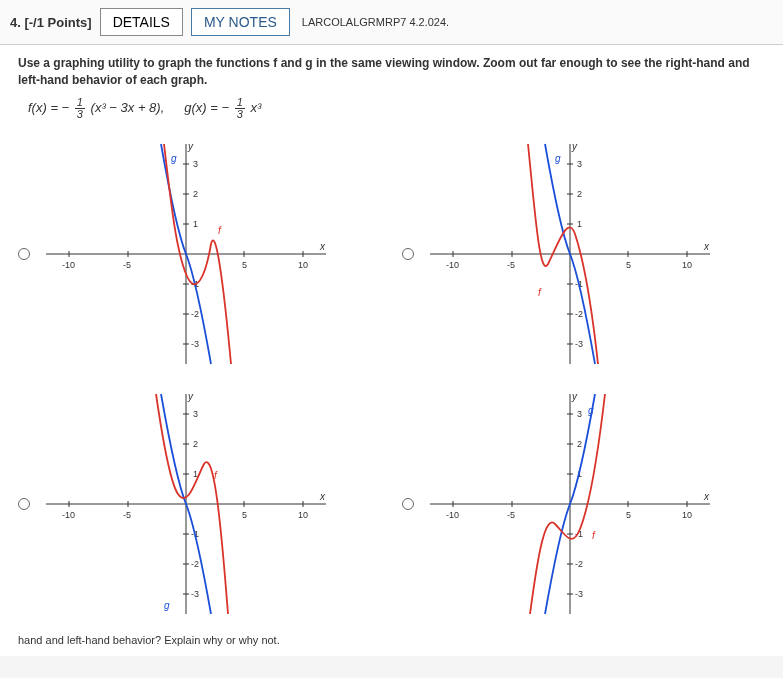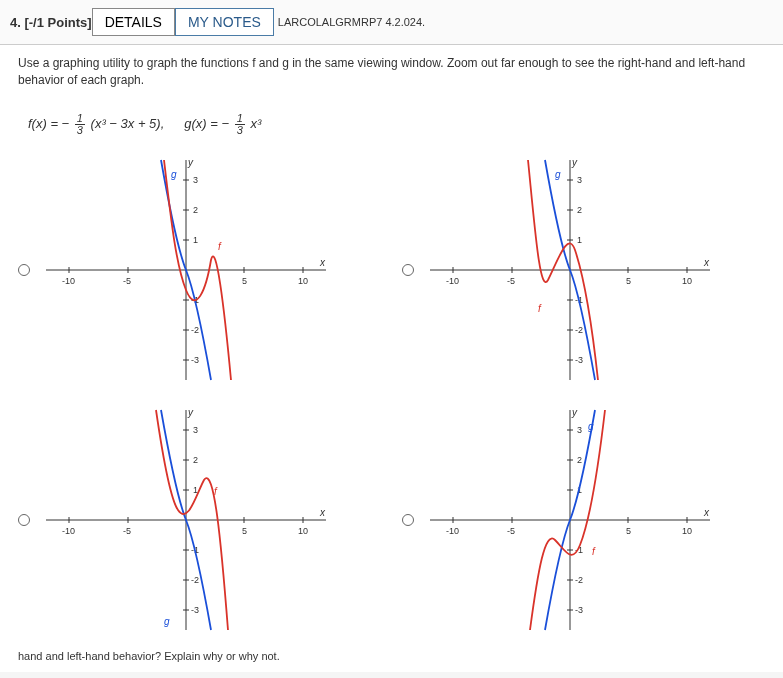--- a/index.html
+++ b/index.html
@@ -9,33 +9,34 @@
       width: 783px;
       font-size: 12px;
       color: #333;
     }
     .header {
       display: flex;
       align-items: center;
       padding: 8px 10px;
       border-bottom: 1px solid #ccc;
       background: #fafafa;
+      gap: 8px;
     }
     .q-num { font-weight: bold; font-size: 13px; }
     .btn {
       padding: 5px 12px;
       border: 1px solid #888;
       background: #fff;
       font-size: 14px;
       cursor: pointer;
     }
     .btn.notes { border-color: #4a7ba6; color: #2a5a8a; }
     .ref { font-size: 11px; color: #333; margin-left: 4px; }
     .content { padding: 10px 18px; background: #fff; }
-    .instruction { font-size: 12px; margin-bottom: 24px; line-height: 1.4; }
+    .instruction { font-size: 12px; margin-bottom: 8px; line-height: 1.4; font-weight: bold; }
     .equations {
       font-style: italic;
       margin: 6px 0 14px 10px;
       font-size: 13px;
       display: flex;
       gap: 20px;
       align-items: center;
     }
     .frac {
       display: inline-flex;
@@ -96,21 +97,21 @@
 <div class="content">
   <div class="instruction">Use a graphing utility to graph the functions f and g in the same viewing window. Zoom out far enough to see the right-hand and left-hand behavior of each graph.</div>
 
   <div class="equations">
     <span>
       <span>f(x) = −</span>
       <span class="frac">
         <span class="num">1</span>
         <span class="den">3</span>
       </span>
-      <span>(x³ − 3x + 5),</span>
+      <span>(x³ − 3x + 8),</span>
     </span>
     <span>
       <span>g(x) = −</span>
       <span class="frac">
         <span class="num">1</span>
         <span class="den">3</span>
       </span>
       <span>x³</span>
     </span>
   </div>

